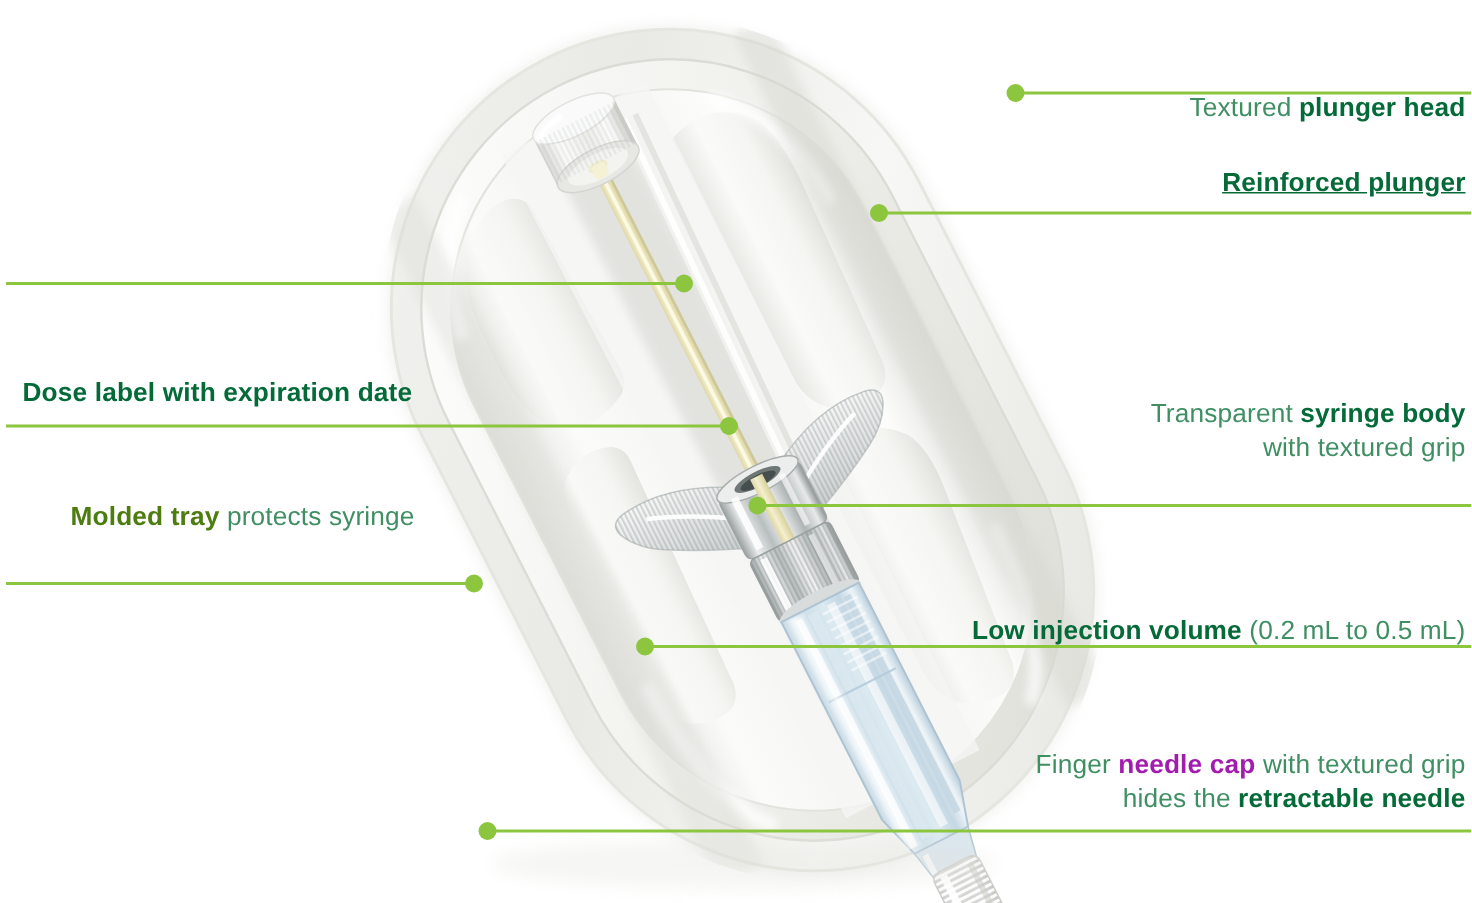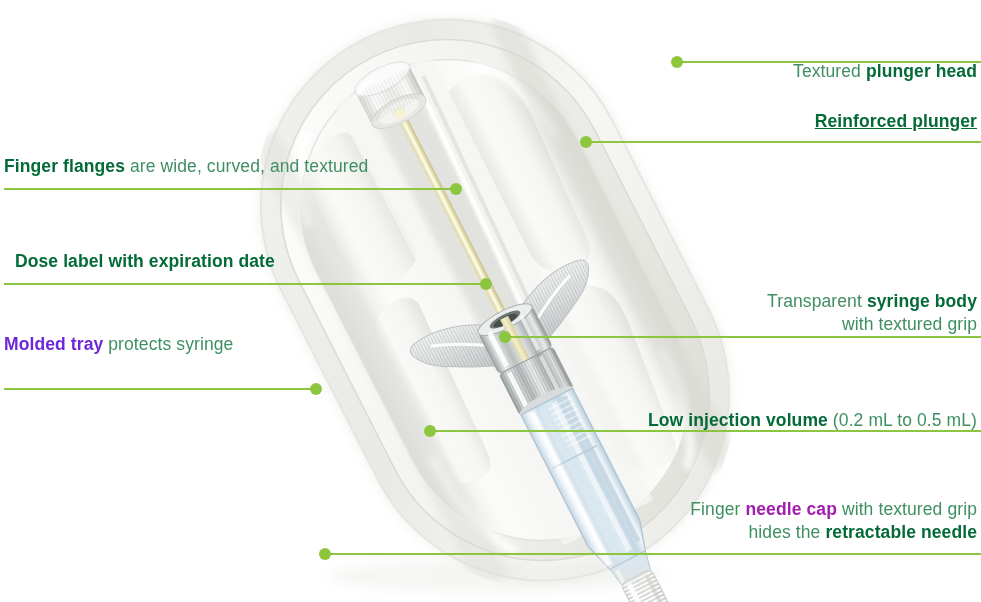--- a/index.html
+++ b/index.html
@@ -362,39 +362,36 @@
   <div class="dot" style="left: 310px; top: 383px; background: rgb(140, 198, 63);"></div>
 
   <div class="callout-text align-right" style="right: 4px; top: 28px; color: rgb(63, 143, 99); margin-top: 32px;">
       <span class="wrapline"><span>Textured </span><b style="color: rgb(4, 106, 56);">plunger head</b></span>
     </div>
 
   <div class="callout-text align-right all-bold" style="right: 4px; top: 110px; color: rgb(4, 106, 56); text-decoration: underline;">
       <span class="wrapline"><span>Reinforced plunger</span></span>
     </div>
 
-  <div class="callout-text align-right" style="right: 4px; top: 290px; color: rgb(63, 143, 99);">
+  <div class="callout-text align-right" style="right: 4px; top: 264px; color: rgb(63, 143, 99);">
       <span class="wrapline"><span>Transparent </span><b style="color: rgb(4, 106, 56);">syringe body</b></span>
       <span class="wrapline"><span>with textured grip</span></span>
     </div>
 
   <div class="callout-text align-right" style="right: 4px; top: 397px; color: rgb(63, 143, 99); margin-top: 12px;">
       <span class="wrapline"><b style="color: rgb(4, 106, 56);">Low injection volume</b><span> (0.2 mL to 0.5 mL)</span></span>
     </div>
 
   <div class="callout-text align-right" style="right: 4px; top: 498px; color: rgb(63, 143, 99);">
       <span class="wrapline"><span>Finger </span><b style="color: #a21caf;">needle cap</b><span> with textured grip</span></span>
       <span class="wrapline"><span>hides the </span><b style="color: rgb(4, 106, 56);">retractable needle</b></span>
     </div>
 
-  <div class="callout-text align-left" style="left: 4px; top: 155px; color: rgb(63, 143, 99);">
-      <span class="wrapline"><b style="color: rgb(4, 106, 56);">Finger flanges</b><span> are wide, curved, and textured</span></span>
-    </div>
 
   <div class="callout-text align-left all-bold" style="left: 15px; top: 250px; color: rgb(4, 106, 56);">
       <span class="wrapline"><span>Dose label with expiration date</span></span>
     </div>
 
   <div class="callout-text align-left" style="left: 4px; top: 333px; color: rgb(63, 143, 99);">
-      <span class="wrapline"><b style="color: #6d28d9;">Molded tray</b><span> protects syringe</span></span>
+      <span class="wrapline"><b style="color: #4d7c0f; margin-left: 43px;">Molded tray</b><span> protects syringe</span></span>
     </div>
 
 </div>
 
 </body></html>

